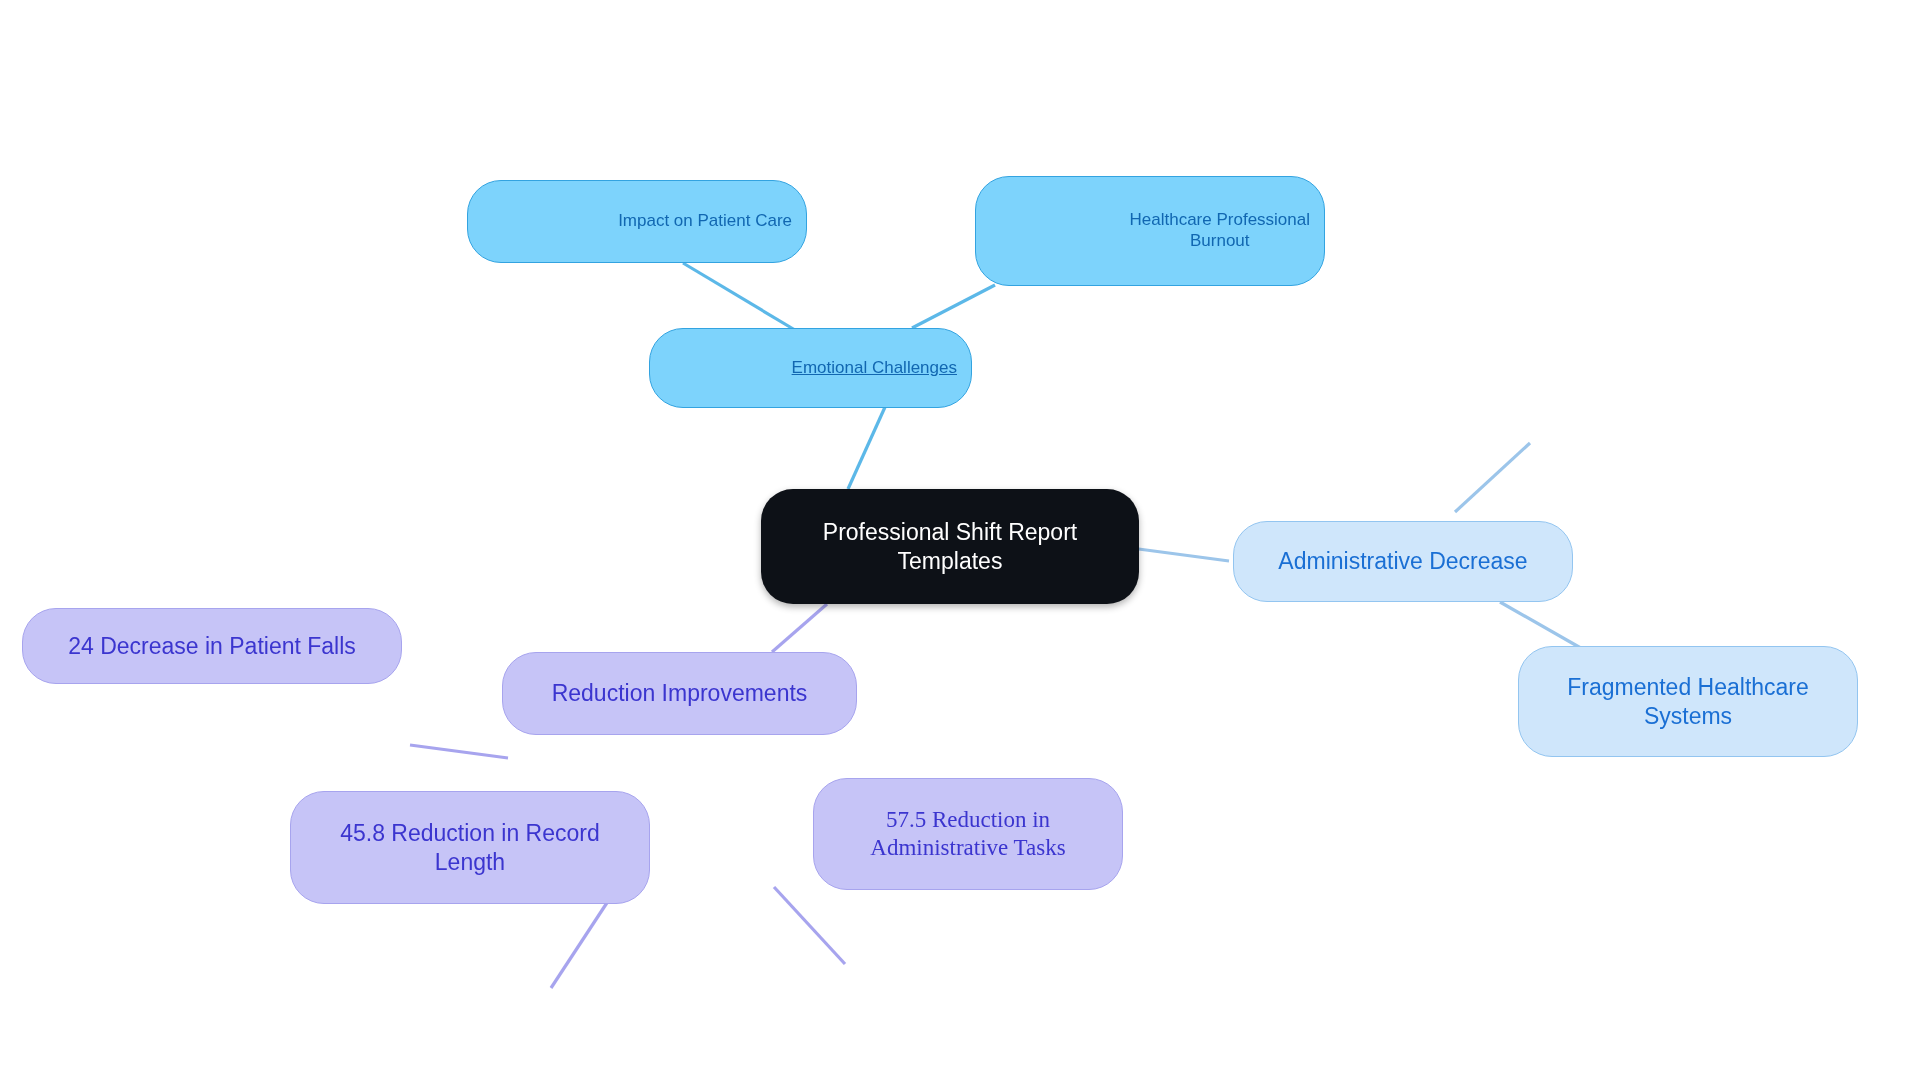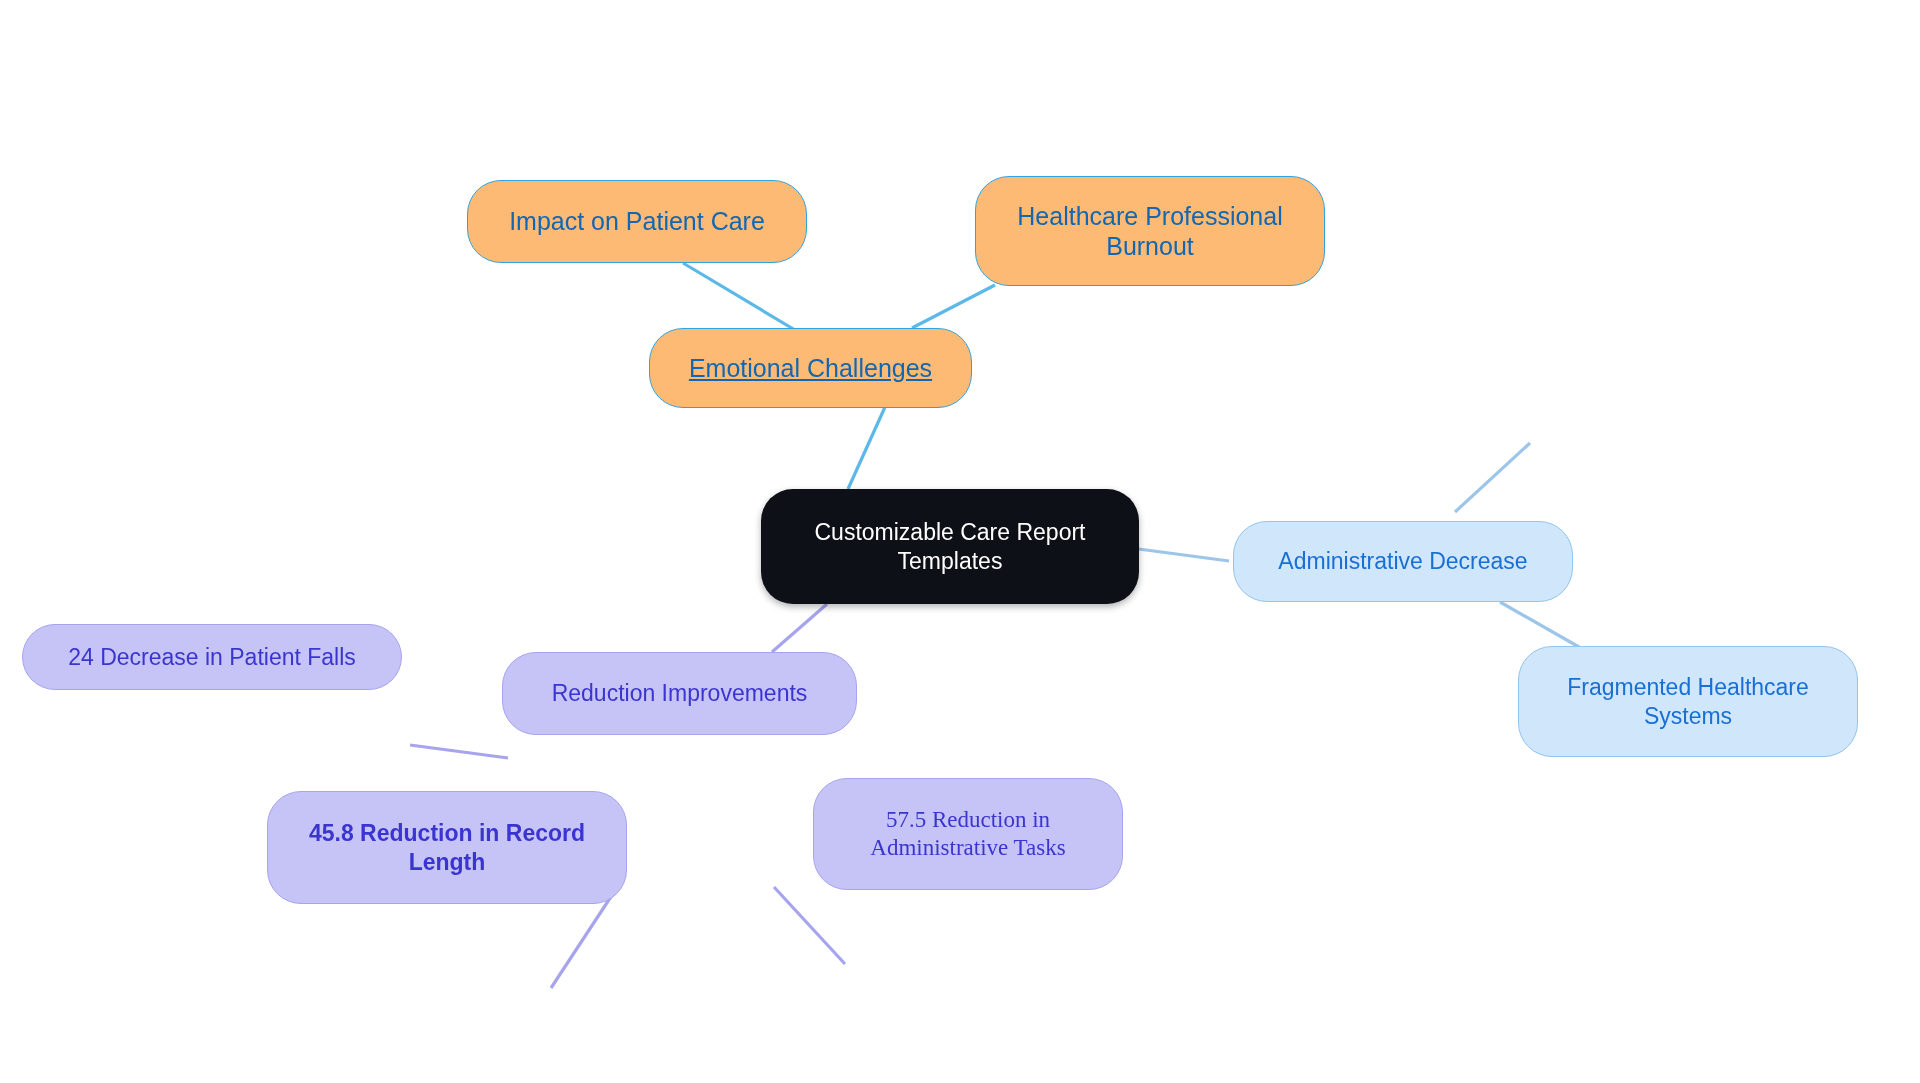--- a/index.html
+++ b/index.html
@@ -41,24 +41,25 @@
   }
   .node-root {
     background: #0d1117;
     color: #ffffff;
     border: none;
     font-size: 23px;
     border-radius: 32px;
     box-shadow: 0 3px 7px rgba(0,0,0,0.30);
   }
   .node-cyan {
-    background: #fdba74;
+    background: #7dd3fc;
     border: 1.6px solid #33a3e0;
     color: #1167b1;
-    font-size: 25px;
+    font-size: 17px;
+    justify-content: flex-end;
   }
   .node-blue {
     background: #cfe6fb;
     border: 1.6px solid #93c5f0;
     color: #1a6fd4;
     font-size: 23px;
   }
   .node-purple {
     background: #c6c4f7;
     border: 1.6px solid #a7a4ee;
@@ -88,21 +89,21 @@
     <path d="M 827 604 L 772 652" stroke="#a7a4ee" stroke-width="3.2" fill="none"></path>
 
     <path d="M 508 758 L 410 745" stroke="#a7a4ee" stroke-width="3.2" fill="none"></path>
 
     <path d="M 616 889 L 551 988" stroke="#a7a4ee" stroke-width="3.2" fill="none"></path>
 
     <path d="M 774 887 L 845 964" stroke="#a7a4ee" stroke-width="3.2" fill="none"></path>
   </svg>
 
   <div class="node node-root" style="left:761px; top:489px; width:378px; height:115px;">
-    <span>Customizable Care Report
+    <span>Professional Shift Report
 Templates</span>
   </div>
 
   <div class="node node-cyan" style="left:649px; top:328px; width:323px; height:80px;text-decoration:underline;">
     <span>Emotional Challenges</span>
   </div>
 
   <div class="node node-cyan" style="left:467px; top:180px; width:340px; height:83px;">
     <span>Impact on Patient Care</span>
   </div>
@@ -119,25 +120,25 @@
 
   <div class="node node-blue" style="left:1518px; top:646px; width:340px; height:111px;">
     <span>Fragmented Healthcare
 Systems</span>
   </div>
 
   <div class="node node-purple" style="left:502px; top:652px; width:355px; height:83px;">
     <span>Reduction Improvements</span>
   </div>
 
-  <div class="node node-purple" style="left:22px; top:624px; width:380px; height:66px;justify-content:center;">
+  <div class="node node-purple" style="left:22px; top:608px; width:380px; height:76px;justify-content:center;">
     <span>24 Decrease in Patient Falls</span>
   </div>
 
-  <div class="node node-purple" style="left:267px; top:791px; width:360px; height:113px;font-weight:bold;">
+  <div class="node node-purple" style="left:290px; top:791px; width:360px; height:113px;">
     <span>45.8 Reduction in Record
 Length</span>
   </div>
 
   <div class="node node-purple" style="left:813px; top:778px; width:310px; height:112px;font-family:Liberation Serif, serif;">
     <span>57.5 Reduction in
 Administrative Tasks</span>
   </div>
 
 </div>

